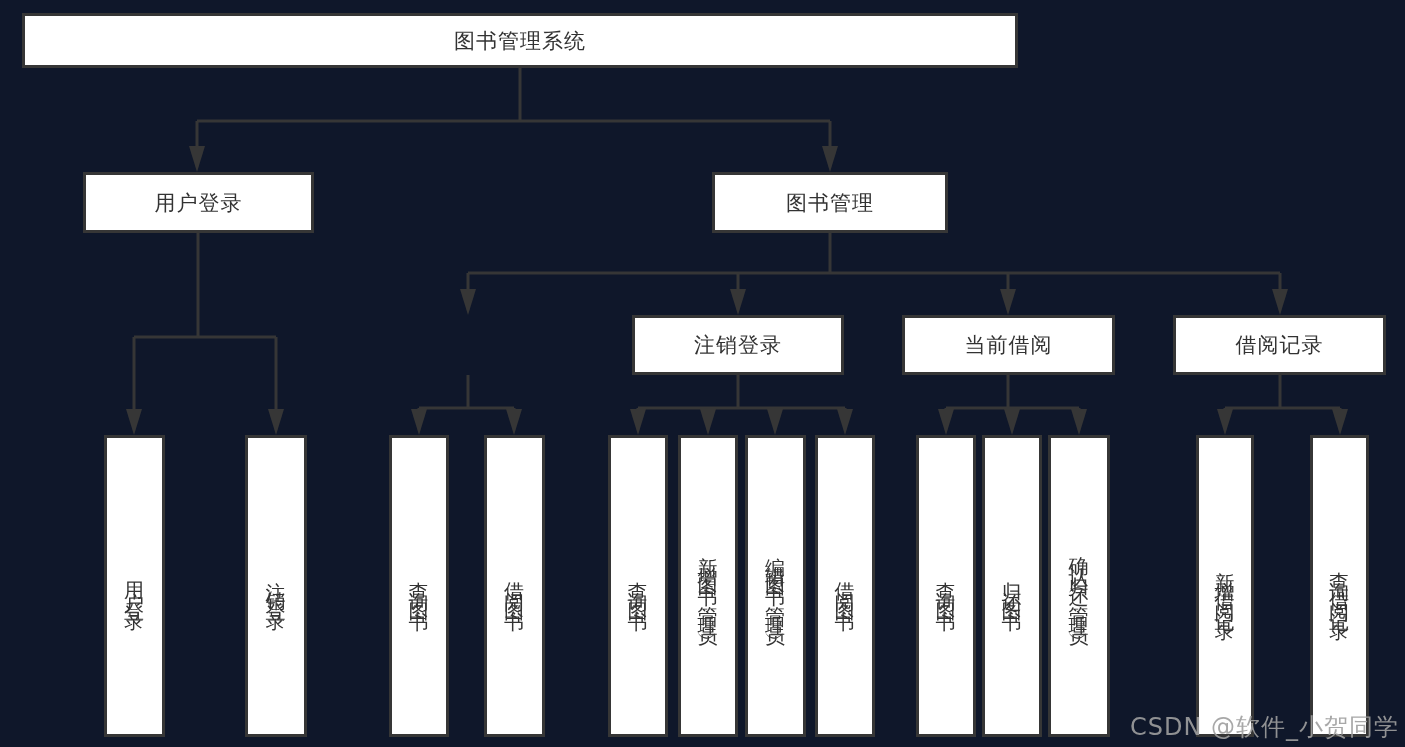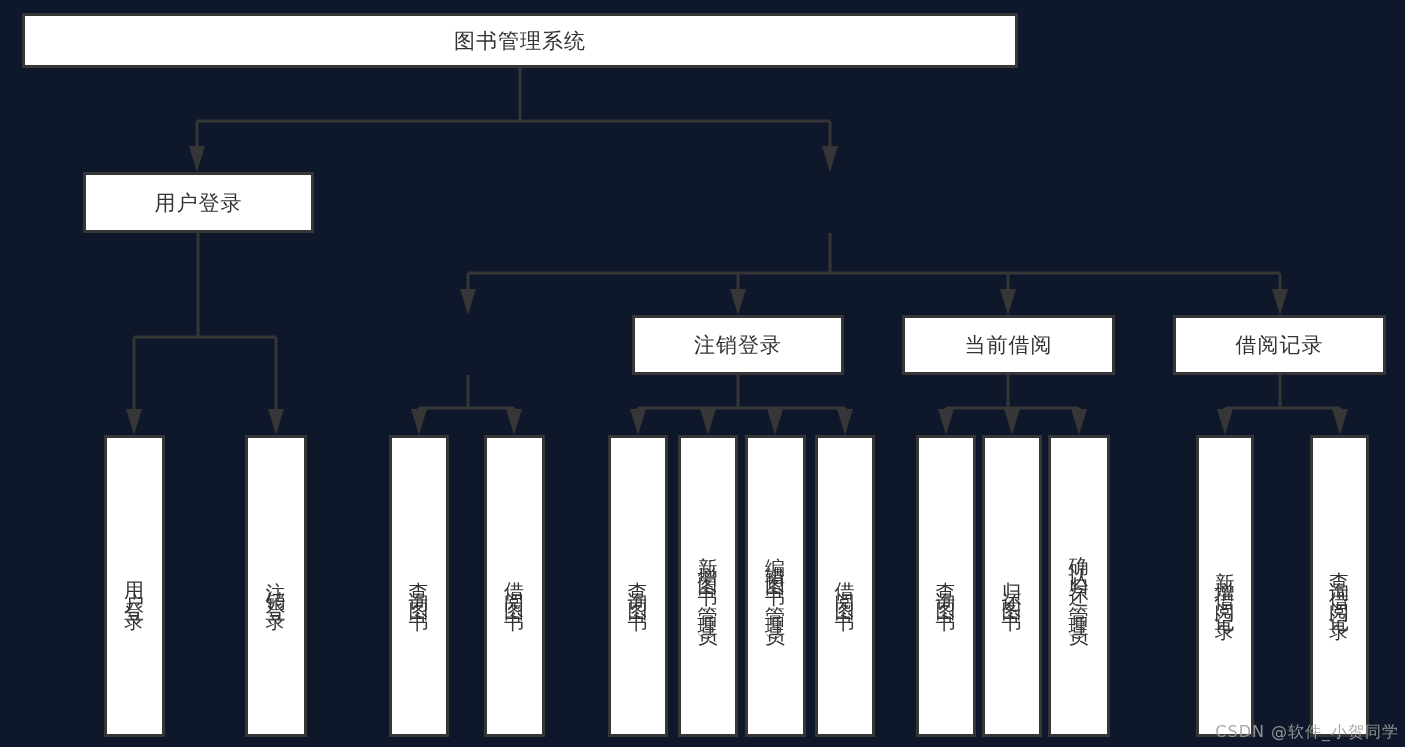--- a/index.html
+++ b/index.html
@@ -43,21 +43,21 @@
     font-size: 20px;
     line-height: 1;
     letter-spacing: 10px;
     color: #333333;
     white-space: nowrap;
   }
   .watermark {
     position: absolute;
     right: 6px;
     bottom: 4px;
-    font-size: 16px;
+    font-size: 24px;
     color: rgba(158, 158, 158, 0.9);
     letter-spacing: 1px;
     z-index: 5;
     pointer-events: none;
   }
 </style>
 </head>
 <body>
 
 <div class="canvas">
@@ -128,20 +128,23 @@
     </g>
   </svg>
 
   <div class="box" style="left:22px; top:13px; width:996px; height:55px;">
     <span>图书管理系统</span>
   </div>
 
   <div class="box" style="left:83px; top:172px; width:231px; height:61px;">
     <span>用户登录</span>
   </div>
+  <div class="box" style="left:712px; top:172px; width:236px; height:61px;">
+    <span>图书管理</span>
+  </div>
 
   <div class="box" style="left:632px; top:315px; width:212px; height:60px;">
     <span>注销登录</span>
   </div>
   <div class="box" style="left:902px; top:315px; width:213px; height:60px;">
     <span>当前借阅</span>
   </div>
   <div class="box" style="left:1173px; top:315px; width:213px; height:60px;">
     <span>借阅记录</span>
   </div>

